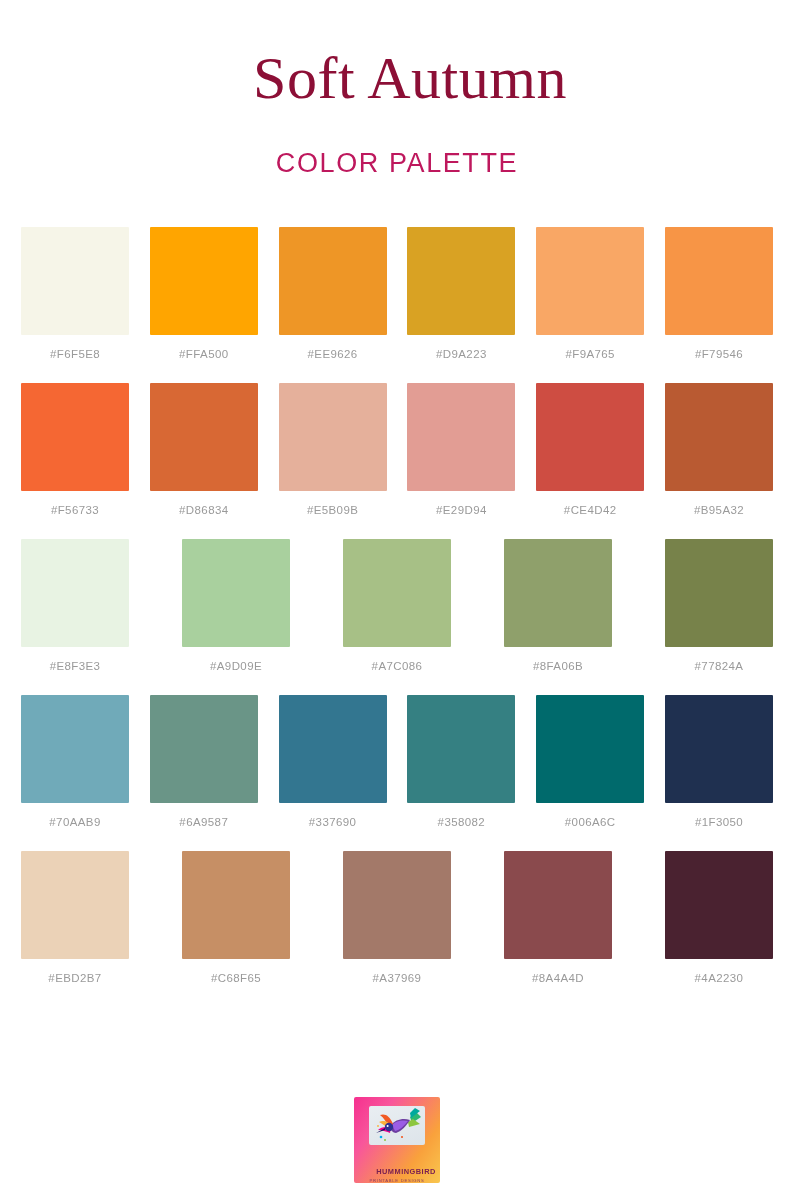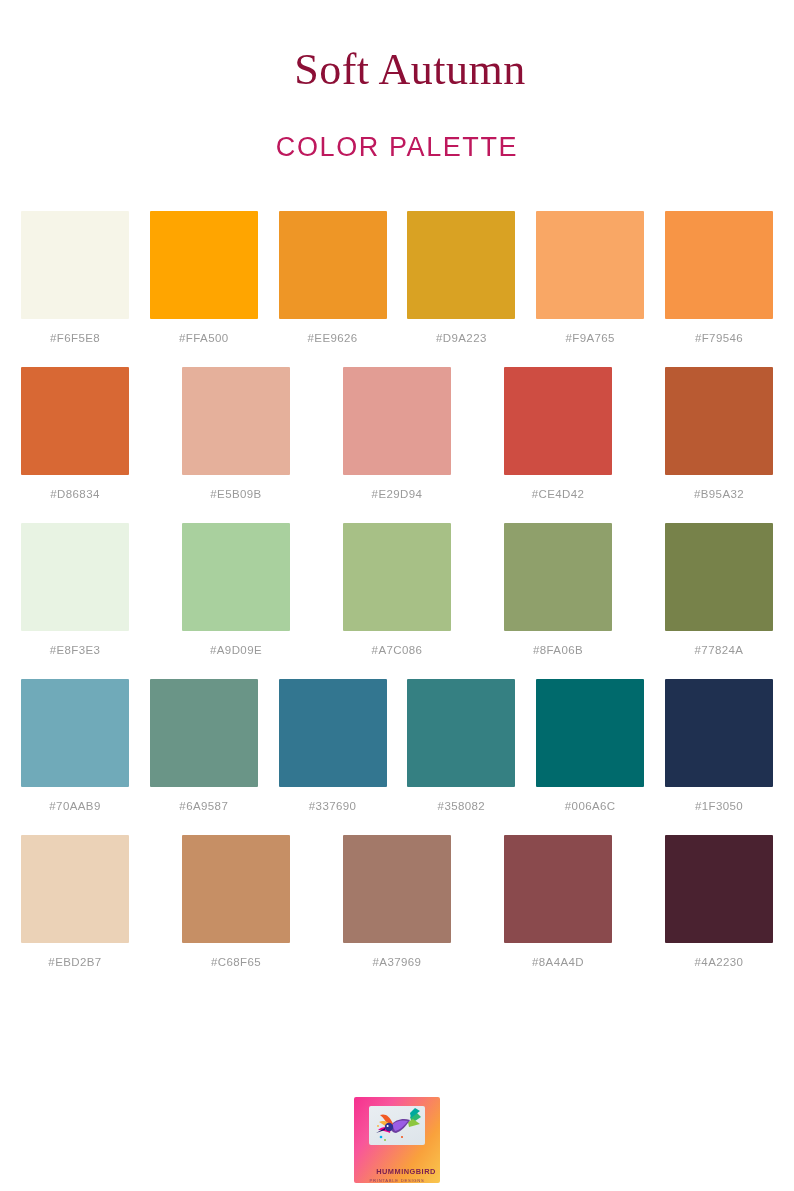--- a/index.html
+++ b/index.html
@@ -28,21 +28,21 @@
 
   
   .header {
     width: 100%;
     text-align: center;
     padding-top: 48px;
   }
 
   .title {
     font-family: "Liberation Serif", "DejaVu Serif", serif;
-    font-size: 44px;
+    font-size: 60px;
     line-height: 1.0;
     font-weight: 400;
     color: #8C0F36;
     letter-spacing: 0.5px;
     padding-left: 26px;
   }
 
   .subtitle {
     margin-top: 40px;
     font-family: "Liberation Sans", sans-serif;
@@ -177,20 +177,24 @@
           <div class="swatch-chip" style="background: rgb(249, 167, 101);"></div>
           <div class="swatch-label">#F9A765</div>
         </div>
         <div class="swatch-cell">
           <div class="swatch-chip" style="background: rgb(247, 149, 70);"></div>
           <div class="swatch-label">#F79546</div>
         </div>
       </div>
       <div class="swatch-row">
         <div class="swatch-cell">
+          <div class="swatch-chip" style="background: rgb(245, 103, 51);"></div>
+          <div class="swatch-label">#F56733</div>
+        </div>
+        <div class="swatch-cell">
           <div class="swatch-chip" style="background: rgb(216, 104, 52);"></div>
           <div class="swatch-label">#D86834</div>
         </div>
         <div class="swatch-cell">
           <div class="swatch-chip" style="background: rgb(229, 176, 155);"></div>
           <div class="swatch-label">#E5B09B</div>
         </div>
         <div class="swatch-cell">
           <div class="swatch-chip" style="background: rgb(226, 157, 148);"></div>
           <div class="swatch-label">#E29D94</div>

